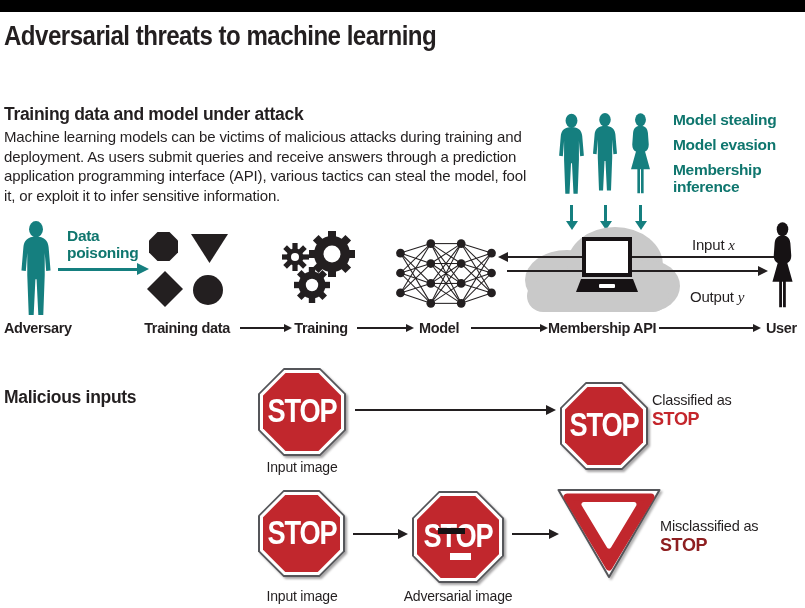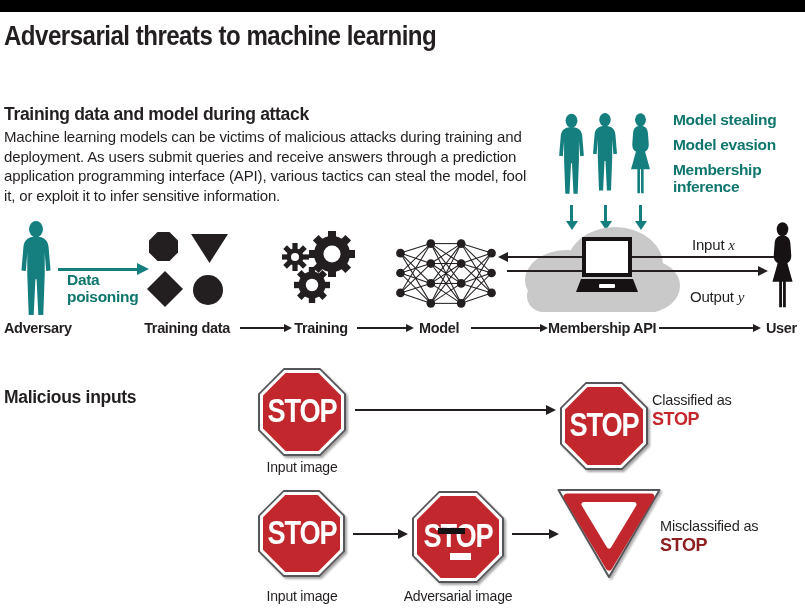--- a/index.html
+++ b/index.html
@@ -66,21 +66,21 @@
       <g id="woman-shape">
         <ellipse cx="20" cy="8" rx="6.6" ry="8"></ellipse>
         <path d="M25.5,46.5 L31.5,68 L23.8,68 L23.8,97 L20.6,97 L20.6,68 L19.4,68 L19.4,97 L16.2,97 L16.2,68 L8.5,68 L14.5,46.5 C12,45.5 10,43 10,38 L11,24 C11.5,18.5 14,15 20,15 C26,15 28.5,18.5 29,24 L30,38 C30,43 28,45.5 25.5,46.5 Z"></path>
       </g>
     </defs>
   </svg>
 
   <div class="abs topbar"></div>
   <div class="abs title">Adversarial threats to machine learning</div>
 
-  <div class="abs h2" style="left:4px;top:104px;">Training data and model during attack</div>
+  <div class="abs h2" style="left:4px;top:104px;">Training data and model under attack</div>
   <div class="abs body-text" style="left:4px;top:127px;width:528px;">Machine learning models can be victims of malicious attacks during training and deployment. As users submit queries and receive answers through a prediction application programming interface (API), various tactics can steal the model, fool it, or exploit it to infer sensitive information.</div>
 
   <svg class="fig" style="left:555px;top:108px;width:33px;height:94px;" viewBox="0 0 40 100">
       <use href="#man-shape" fill="#157f7f"></use>
     </svg>
   <svg class="fig" style="left:589px;top:104px;width:32px;height:98px;" viewBox="0 0 40 100">
       <use href="#man-shape" fill="#157f7f"></use>
     </svg>
   <svg class="fig" style="left:624px;top:107px;width:33px;height:95px;" viewBox="0 0 40 100">
       <use href="#woman-shape" fill="#157f7f"></use>
@@ -90,21 +90,21 @@
   <div class="abs teal-label" style="left:673px;top:136px;">Model evasion</div>
   <div class="abs teal-label" style="left:673px;top:161px;width:104px;">Membership inference</div>
 
   <div class="varrow" style="left:570px;top:205px;height:17px;"></div>
   <div class="varrow" style="left:604px;top:205px;height:17px;"></div>
   <div class="varrow" style="left:639px;top:205px;height:17px;"></div>
 
   <svg class="fig" style="left:13px;top:221px;width:46px;height:97px;" viewBox="0 0 40 100">
       <use href="#man-shape" fill="#157f7f"></use>
     </svg>
-  <div class="abs teal-label" style="left:67px;top:227px;width:82px;margin-top:44px;">Data poisoning</div>
+  <div class="abs teal-label" style="left:67px;top:227px;width:82px;">Data poisoning</div>
   <div class="harrow teal head-r" style="left:58px;top:268px;width:80px;"></div>
 
   <div class="shape octo" style="left:149px;top:232px;width:29px;height:29px;"></div>
   <div class="shape tri-down" style="left:191px;top:234px;width:37px;height:29px;"></div>
   <div class="shape diamond" style="left:147px;top:271px;width:36px;height:36px;"></div>
   <div class="shape circle" style="left:193px;top:275px;width:30px;height:30px;"></div>
 
   <svg class="fig" style="left:282px;top:230px;width:78px;height:74px;" viewBox="0 0 78 74">
     <g transform="translate(50,24)" fill="#231f20">
       <rect x="-4" y="-23" width="8" height="46"></rect>

